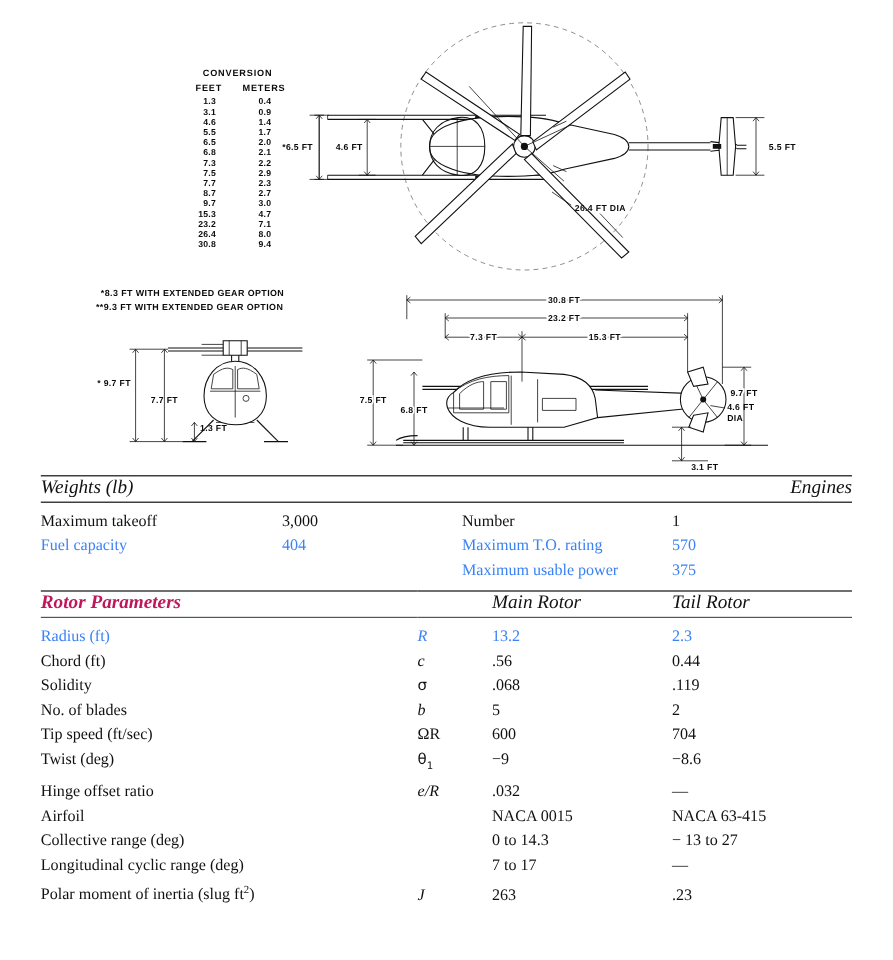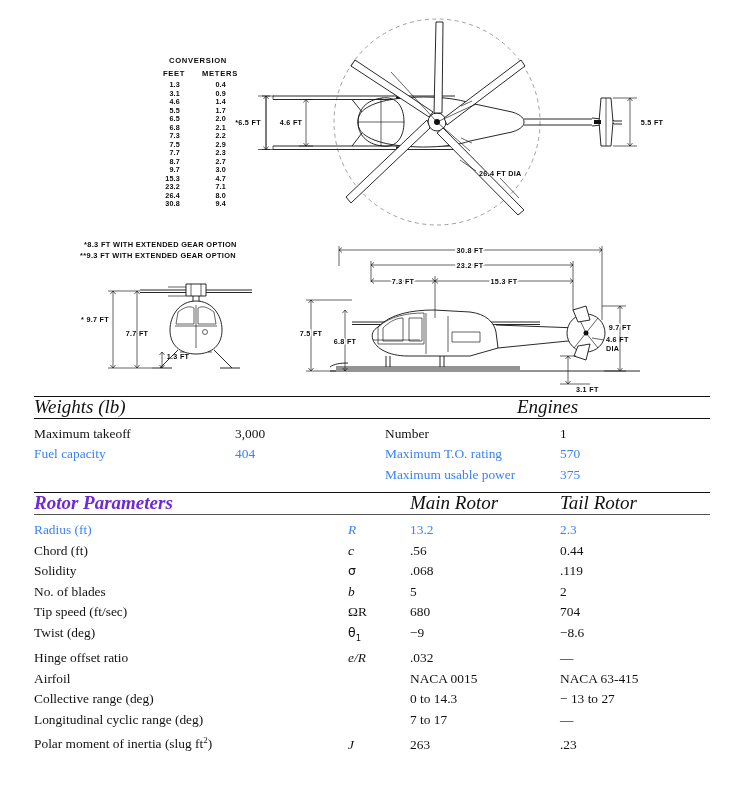--- a/index.html
+++ b/index.html
@@ -81,23 +81,23 @@
     vertical-align: baseline;
     line-height: 20.6px;
   }
   .rule-heavy   { border-top: 1.9px solid #111; }
   .rule-medium  { border-top: 1.0px solid #111; }
   .rule-light   { border-top: 0.7px solid #555; }
   .spacer-row td { height: 5px; line-height: 5px; font-size: 0; }
   .sec-title {
     font-style: italic;
     font-weight: bold;
-    font-size: 19px;
-  }
-  .sec-title.faded { color: #6d28d9; font-weight: bold; margin-top: 22px; }
+    font-size: 16px;
+  }
+  .sec-title.faded { color: #be185d; font-weight: bold; margin-top: 22px; }
   .c-sym   { text-align: center; width: 62px; font-style: italic; }
   .c-val1  { text-align: center; width: 150px; }
   .c-val2  { text-align: center; width: 150px; }
   .c-lab   { width: 175px; }
   .faded   { color: #3b82f6; }
   .bold    { font-weight: bold; }
   .nowrap  { white-space: nowrap; }
   sup.sq { font-size: 9px; vertical-align: super; }
   .sym-omega { font-style: normal; }
   .sym-sigma { font-style: normal; font-family: "DejaVu Sans", sans-serif; font-size: 12.5px; }
@@ -360,21 +360,21 @@
   </g>
 </svg>
 </div>
 
 <div id="datatable">
 
   <table class="spec">
     <tbody>
         <tr class="rule-heavy">
       <td colspan="2" class="sec-title">Weights (lb)</td>
-      <td colspan="2" class="sec-title" style="text-align:center">Engines</td>
+      <td colspan="2" class="sec-title" style="text-align:right">Engines</td>
     </tr>
     <tr class="spacer-row rule-medium">
           <td colspan="4"></td>
         </tr>
 
     <tr>
       <td class="bold">Maximum takeoff</td>
       <td class="c-val1 bold">3,000</td>
       <td class="c-lab bold">Number</td>
       <td class="c-val2 bold">1</td>
@@ -429,21 +429,21 @@
     </tr>
     <tr>
       <td>No. of blades</td>
       <td class="c-sym">b</td>
       <td class="c-val1">5</td>
       <td class="c-val2">2</td>
     </tr>
     <tr>
       <td>Tip speed (ft/sec)</td>
       <td class="c-sym sym-omega">ΩR</td>
-      <td class="c-val1">680</td>
+      <td class="c-val1">600</td>
       <td class="c-val2">704</td>
     </tr>
     <tr>
       <td>Twist (deg)</td>
       <td class="c-sym sym-theta">θ<sub>1</sub></td>
       <td class="c-val1">−9</td>
       <td class="c-val2">−8.6</td>
     </tr>
     <tr>
       <td>Hinge offset ratio</td>

